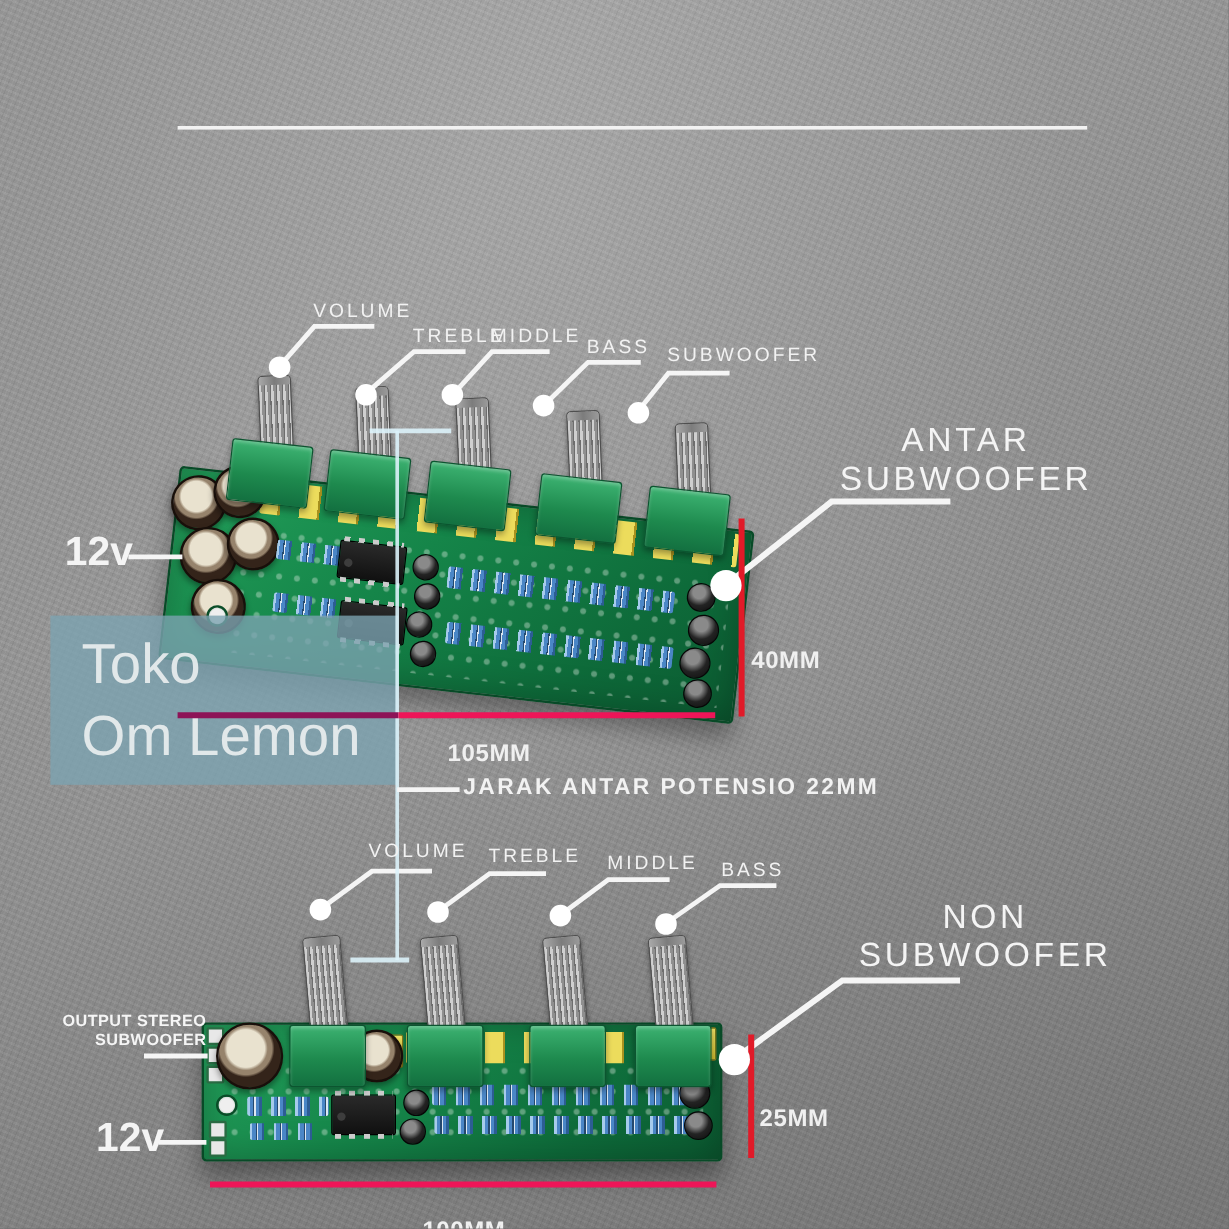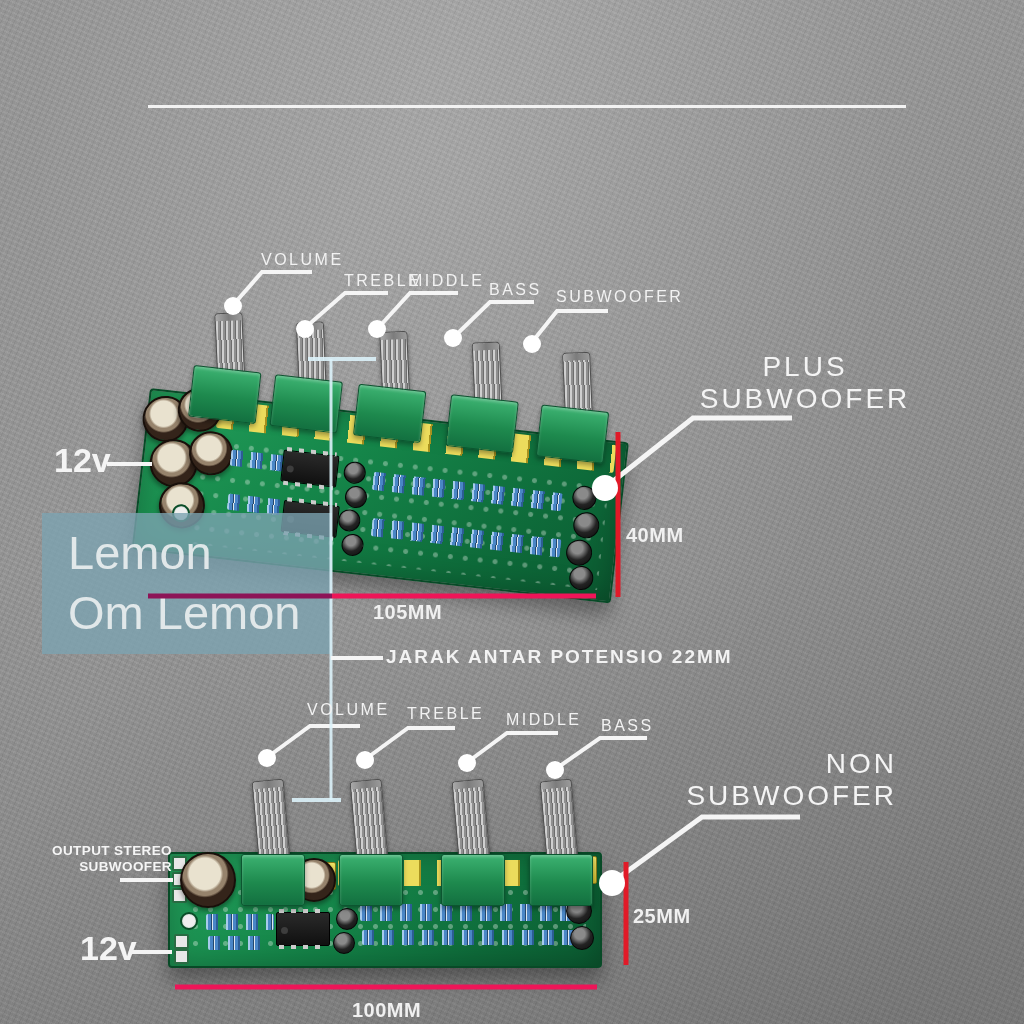--- a/index.html
+++ b/index.html
@@ -13,21 +13,21 @@
       repeating-linear-gradient(23deg, rgba(255,255,255,0.035) 0 2px, rgba(0,0,0,0.035) 2px 5px),
       #9b9b9b;}
   .title-wrap{position:absolute;left:0;top:38px;width:1024px;text-align:center;}
   .title{display:inline-block;transform:scaleX(0.8);transform-origin:center;
     font-size:62px;font-weight:bold;color:#fdfdfd;letter-spacing:0px;white-space:nowrap;}
   .title-underline{position:absolute;left:148px;top:105px;width:758px;height:3px;background:#f2f2f2;}
 
   
   .lbl{position:absolute;color:#f2f2f2;font-size:16px;font-weight:500;letter-spacing:2.5px;white-space:nowrap;}
   .variant{position:absolute;text-align:center;color:#f4f4f4;font-size:28px;letter-spacing:3px;line-height:1.14;white-space:nowrap;}
-  .dim{position:absolute;color:#f0f0f0;font-size:20px;font-weight:bold;letter-spacing:0.5px;white-space:nowrap;}
+  .dim{position:absolute;color:#f0f0f0;font-size:20px;font-weight:bold;letter-spacing:0.5px;white-space:nowrap;margin-top:16px;}
   .pwr{position:absolute;color:#f4f4f4;font-size:34px;font-weight:600;white-space:nowrap;}
   .note{position:absolute;color:#f2f2f2;font-size:19px;font-weight:bold;letter-spacing:2px;white-space:nowrap;}
   .outlbl{position:absolute;left:40px;top:843px;width:132px;text-align:right;color:#f5f5f5;
     font-size:13.5px;font-weight:bold;letter-spacing:0.4px;line-height:1.18;}
 
   
   .wm-box{position:absolute;left:42px;top:513px;width:290px;height:141px;
     background:rgba(124,162,176,0.80);}
   .wm-text{padding:10px 0 0 26px;color:rgba(233,238,239,0.92);font-size:47px;line-height:60px;font-weight:400;}
 
@@ -191,21 +191,21 @@
       <div class="pot-body" style="left:0;top:2px;width:62px;height:50px;"></div>
     </div>
     <div class="pot" style="left:361px;top:0;">
       <div class="shaft" style="left:14px;top:-72px;width:30px;height:78px;transform:rotate(-5deg);"></div>
       <div class="pot-body" style="left:0;top:2px;width:62px;height:50px;"></div>
     </div>
   </div>
 
   <div class="wm-box">
     <div class="wm-text">
-      <div>Lemon</div>
+      <div>Toko</div>
       <div>Om Lemon</div>
     </div>
   </div>
 
   <svg class="overlay" width="1024" height="1024" viewBox="0 0 1024 1024">
     <g stroke="#f5f5f5" stroke-width="4" fill="none">
 
       <polyline points="312,272 262,272 234,304"></polyline>
       <polyline points="388,293 345,293 306,327"></polyline>
       <polyline points="458,293 410,293 379,327"></polyline>
@@ -255,36 +255,36 @@
     </g>
   </svg>
 
   <div class="lbl" style="left:261px;top:251px;">VOLUME</div>
   <div class="lbl" style="left:344px;top:272px;">TREBLE</div>
   <div class="lbl" style="left:409px;top:272px;">MIDDLE</div>
   <div class="lbl" style="left:489px;top:281px;">BASS</div>
   <div class="lbl" style="left:556px;top:288px;">SUBWOOFER</div>
 
   <div class="variant" style="left:695px;top:351px;width:220px;">
-    <div>PLUS</div>
+    <div>ANTAR</div>
     <div>SUBWOOFER</div>
   </div>
 
   <div class="pwr" style="left:54px;top:441px;">12v</div>
   <div class="dim" style="left:626px;top:524px;">40MM</div>
   <div class="dim" style="left:373px;top:601px;">105MM</div>
 
   <div class="note" style="left:386px;top:646px;">JARAK ANTAR POTENSIO 22MM</div>
 
   <div class="lbl" style="left:307px;top:701px;">VOLUME</div>
   <div class="lbl" style="left:407px;top:705px;">TREBLE</div>
   <div class="lbl" style="left:506px;top:711px;">MIDDLE</div>
   <div class="lbl" style="left:601px;top:717px;">BASS</div>
 
-  <div class="variant" style="left:667px;top:748px;width:230px;text-align:right;">
+  <div class="variant" style="left:706px;top:748px;width:230px;">
     <div>NON</div>
     <div>SUBWOOFER</div>
   </div>
 
   <div class="outlbl">
     <div>OUTPUT STEREO</div>
     <div>SUBWOOFER</div>
   </div>
 
   <div class="pwr" style="left:80px;top:929px;">12v</div>

